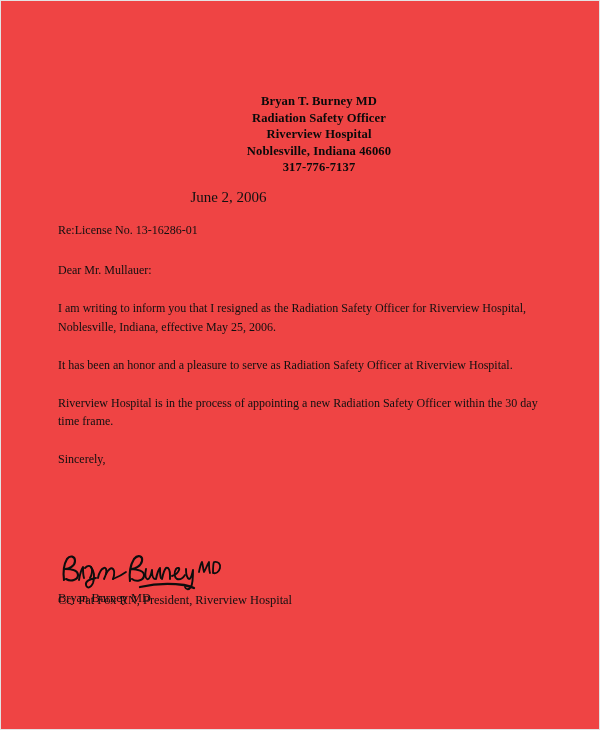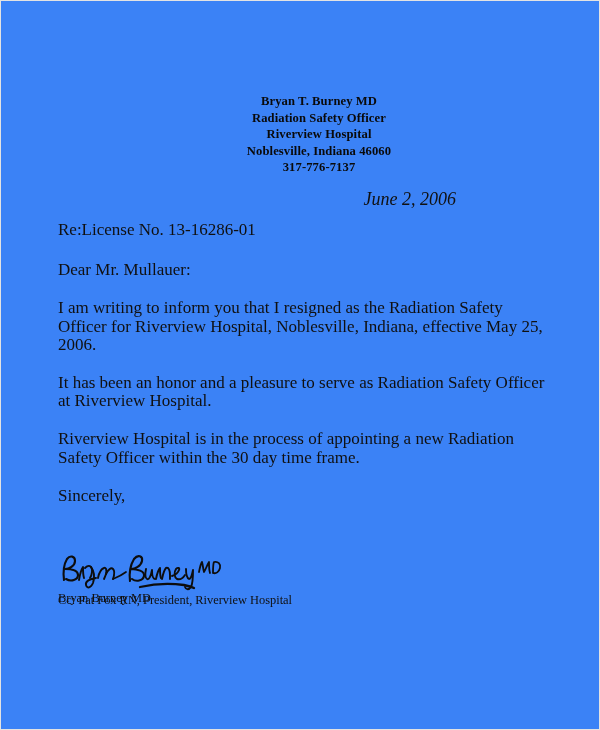--- a/index.html
+++ b/index.html
@@ -8,21 +8,21 @@
     padding: 0;
     background: #ffffff;
   }
   body {
     font-family: "Liberation Serif", "DejaVu Serif", serif;
   }
   .page {
     position: relative;
     width: 600px;
     height: 730px;
-    background: #3b82f6;
+    background: #ef4444;
     border: 1px solid #e3e3e3;
     box-sizing: border-box;
     overflow: hidden;
   }
   .sheet {
     position: absolute;
     left: 0;
     top: 0;
     width: 598px;
     height: 728px;
@@ -42,33 +42,32 @@
     letter-spacing: 0.1px;
   }
   .letterhead div { white-space: nowrap; }
 
   
   .date-line {
     position: absolute;
     left: 0;
     top: 188px;
     width: 455px;
-    text-align: right;
-    font-size: 18px;
+    text-align: center;
+    font-size: 15px;
     color: #111;
-    font-style: italic;
   }
 
   
   .body-col {
     position: absolute;
     left: 57px;
     top: 220px;
     width: 492px;
-    font-size: 17px;
+    font-size: 12px;
     line-height: 18.2px;
     color: #101010;
   }
   .re-line { margin: 0 0 22px 0; white-space: nowrap; }
   .addr { margin: 0 0 22px 0; }
   .addr div { white-space: nowrap; }
   .salutation { margin: 0 0 20px 0; }
   .para { margin: 0 0 20px 0; text-align: left; }
   .closing { margin: 0 0 8px 0; }
 

